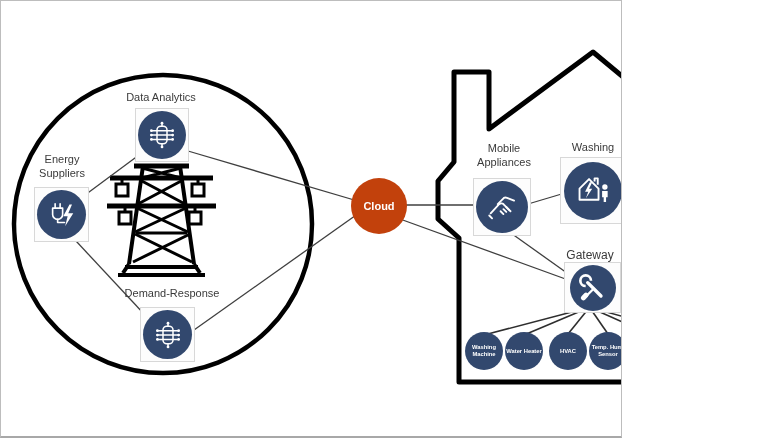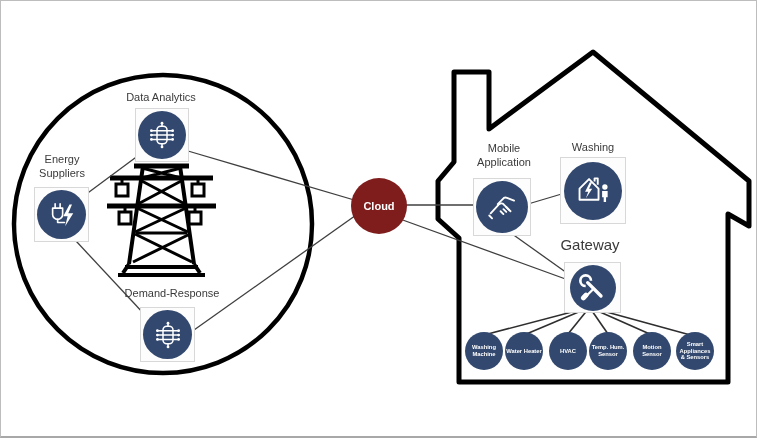--- a/index.html
+++ b/index.html
@@ -1,37 +1,37 @@
 <!DOCTYPE html>
 <html><head>
 <meta charset="utf-8">
 <style>
   html,body{margin:0;padding:0;background:#fff;}
   .canvas{
-    position:relative;width:757px;height:438px;background:#ffffff;
+    position:relative;width:622px;height:438px;background:#ffffff;
     border:1px solid #bdbdbd;border-bottom:2px solid #a8a8a8;box-sizing:border-box;
     font-family:"Liberation Sans",sans-serif;overflow:hidden;
   }
   .art{position:absolute;left:0;top:0;z-index:0;}
   .lbl{
     position:absolute;z-index:2;text-align:center;
     font:400 11px/1.28 "Liberation Sans",sans-serif;color:#3a3a3a;
   }
   .frame{
     position:absolute;z-index:2;background:#fdfdfd;border:1px solid #d8d8d8;
     display:flex;align-items:center;justify-content:center;box-sizing:border-box;
   }
   .disc{
     background:#32486e;border-radius:50%;
     display:flex;align-items:center;justify-content:center;
   }
   .disc svg{display:block;}
   .cloud{
     position:absolute;z-index:2;left:350px;top:177px;width:56px;height:56px;
-    border-radius:50%;background:#7f1d1d;color:#fff;
+    border-radius:50%;background:#c2410c;color:#fff;
     display:flex;align-items:center;justify-content:center;
     font:700 11px "Liberation Sans",sans-serif;
   }
   .dev{
     position:absolute;z-index:2;width:38px;height:38px;border-radius:50%;
     background:#32486e;color:#fff;box-sizing:border-box;padding:1px;
     display:flex;align-items:center;justify-content:center;text-align:center;
     font:700 5.8px/1.15 "Liberation Sans",sans-serif;letter-spacing:0;
   }
 </style>
@@ -88,23 +88,23 @@
       <line x1="588" y1="307" x2="567" y2="333"></line>
       <line x1="589" y1="307" x2="607" y2="333"></line>
       <line x1="590" y1="307" x2="651" y2="334"></line>
       <line x1="591" y1="307" x2="693" y2="335"></line>
     </g>
   </svg>
 
   <div class="lbl" style="left:105px;top:89px;width:110px">Data Analytics</div>
   <div class="lbl" style="left:114px;top:285px;width:114px">Demand-Response</div>
   <div class="lbl" style="left:25px;top:151px;width:72px">Energy Suppliers</div>
-  <div class="lbl" style="left:466px;top:140px;width:74px">Mobile Application</div>
+  <div class="lbl" style="left:466px;top:140px;width:74px">Mobile Appliances</div>
   <div class="lbl" style="left:556px;top:139px;width:72px">Washing</div>
-  <div class="lbl" style="left:557px;top:234px;width:64px;font-size:15px">Gateway</div>
+  <div class="lbl" style="left:557px;top:247px;width:64px;font-size:12px">Gateway</div>
 
   <div class="frame" style="left:134px;top:107px;width:54px;height:54px">
     <div class="disc" style="width:48px;height:48px">
       <svg width="30" height="30" viewBox="0 0 48 48">
         <g fill="none" stroke="#fff" stroke-width="2.4" stroke-linecap="round">
           <path d="M7 17 H41 M7 24 H41 M7 31 H41"></path>
           <rect x="16" y="10" width="16" height="28" rx="6"></rect>
           <path d="M24 5 V10 M24 38 V43"></path>
         </g>
         <g fill="#fff">

